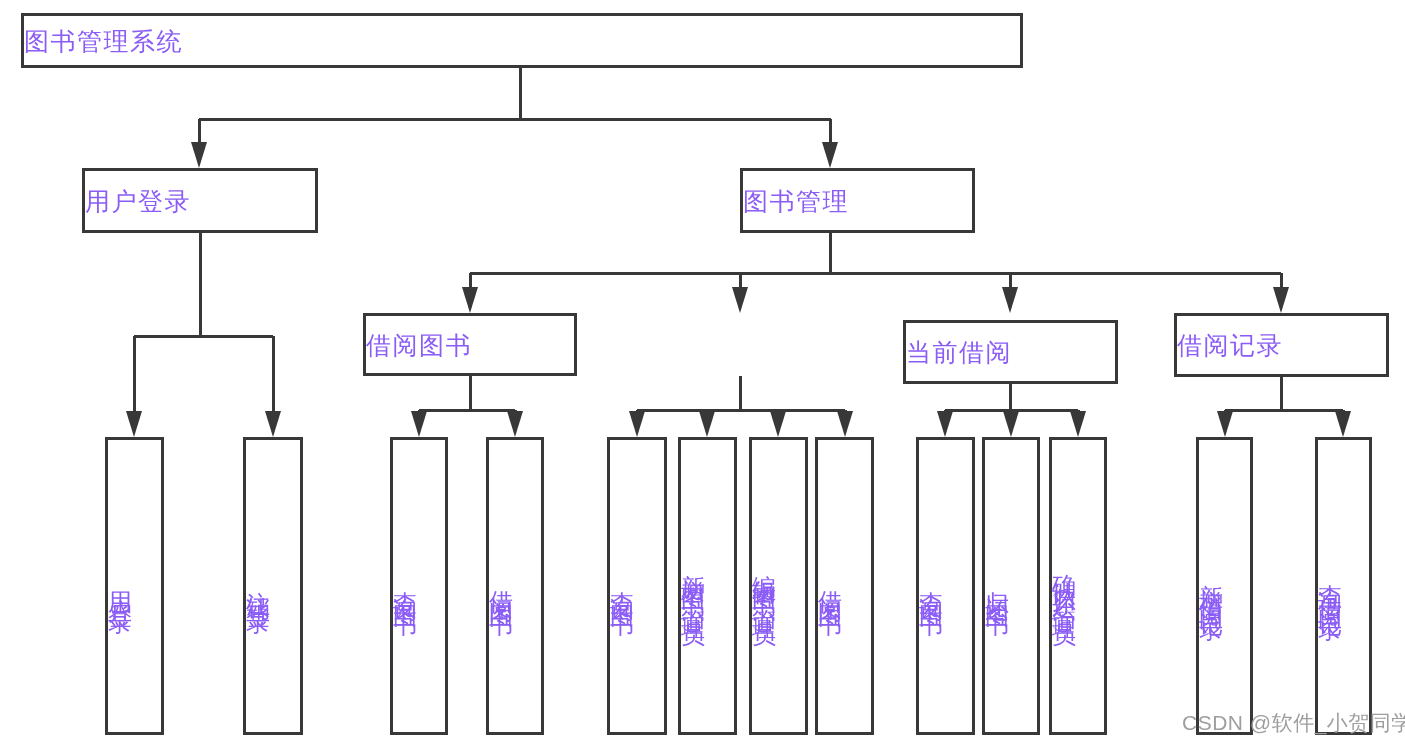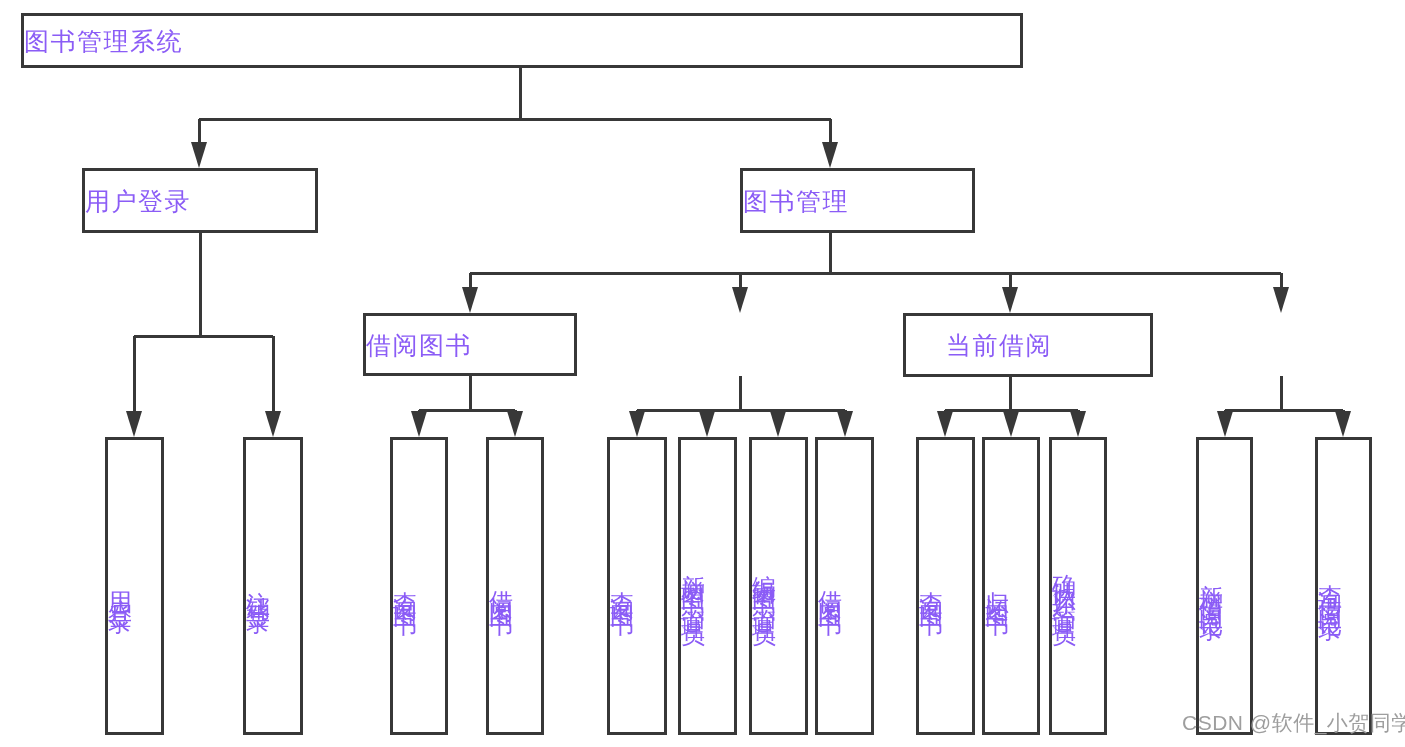--- a/index.html
+++ b/index.html
@@ -122,22 +122,25 @@
     </div>
     <div class="node" style="left: 82px; top: 168px; width: 236px; height: 65px; border-color: rgb(56, 56, 56);">
       <span class="lbl">用户登录</span>
     </div>
     <div class="node" style="left: 712px; top: 168px; width: 235px; height: 65px; border-color: rgb(56, 56, 56); margin-left: 28px;">
       <span class="lbl">图书管理</span>
     </div>
     <div class="node" style="left: 363px; top: 313px; width: 214px; height: 63px; border-color: rgb(56, 56, 56);">
       <span class="lbl">借阅图书</span>
     </div>
-    <div class="node" style="left: 903px; top: 313px; width: 250px; height: 64px; border-color: rgb(56, 56, 56); padding-left: 40px;">
+    <div class="node" style="left: 903px; top: 320px; width: 215px; height: 64px; border-color: rgb(56, 56, 56);">
       <span class="lbl">当前借阅</span>
+    </div>
+    <div class="node" style="left: 1174px; top: 313px; width: 215px; height: 64px; border-color: rgb(56, 56, 56);">
+      <span class="lbl">借阅记录</span>
     </div>
     <div class="node v" style="left: 105px; top: 437px; width: 59px; height: 298px; border-color: rgb(56, 56, 56);">
       <span class="lbl">用户登录</span>
     </div>
     <div class="node v" style="left: 243px; top: 437px; width: 60px; height: 298px; border-color: rgb(56, 56, 56);">
       <span class="lbl">注销登录</span>
     </div>
     <div class="node v" style="left: 390px; top: 437px; width: 58px; height: 298px; border-color: rgb(56, 56, 56);">
       <span class="lbl">查询图书</span>
     </div>

